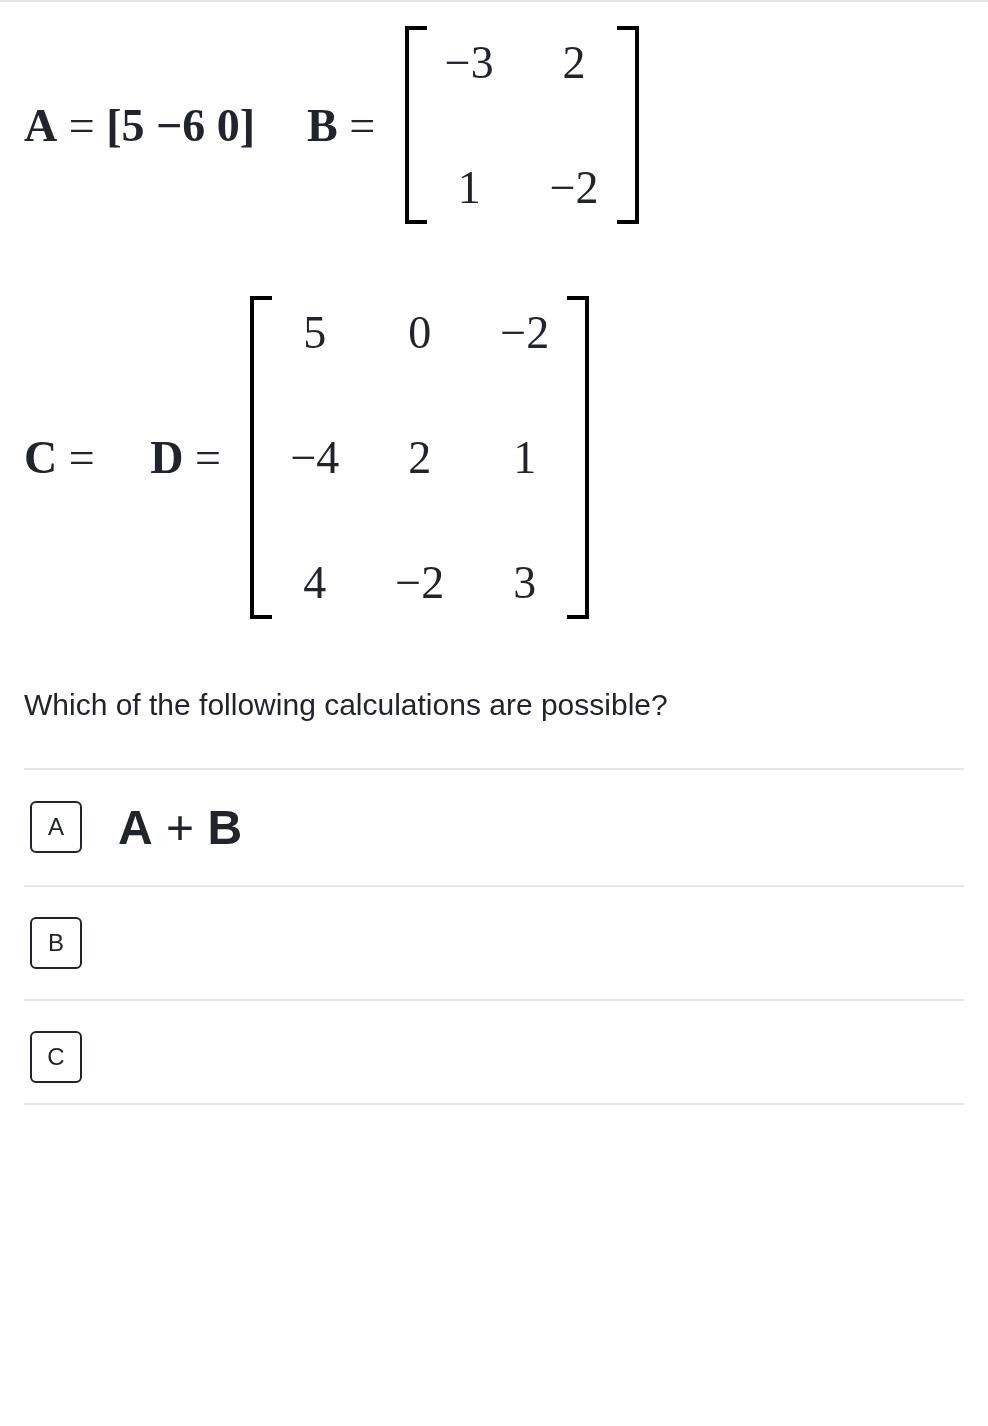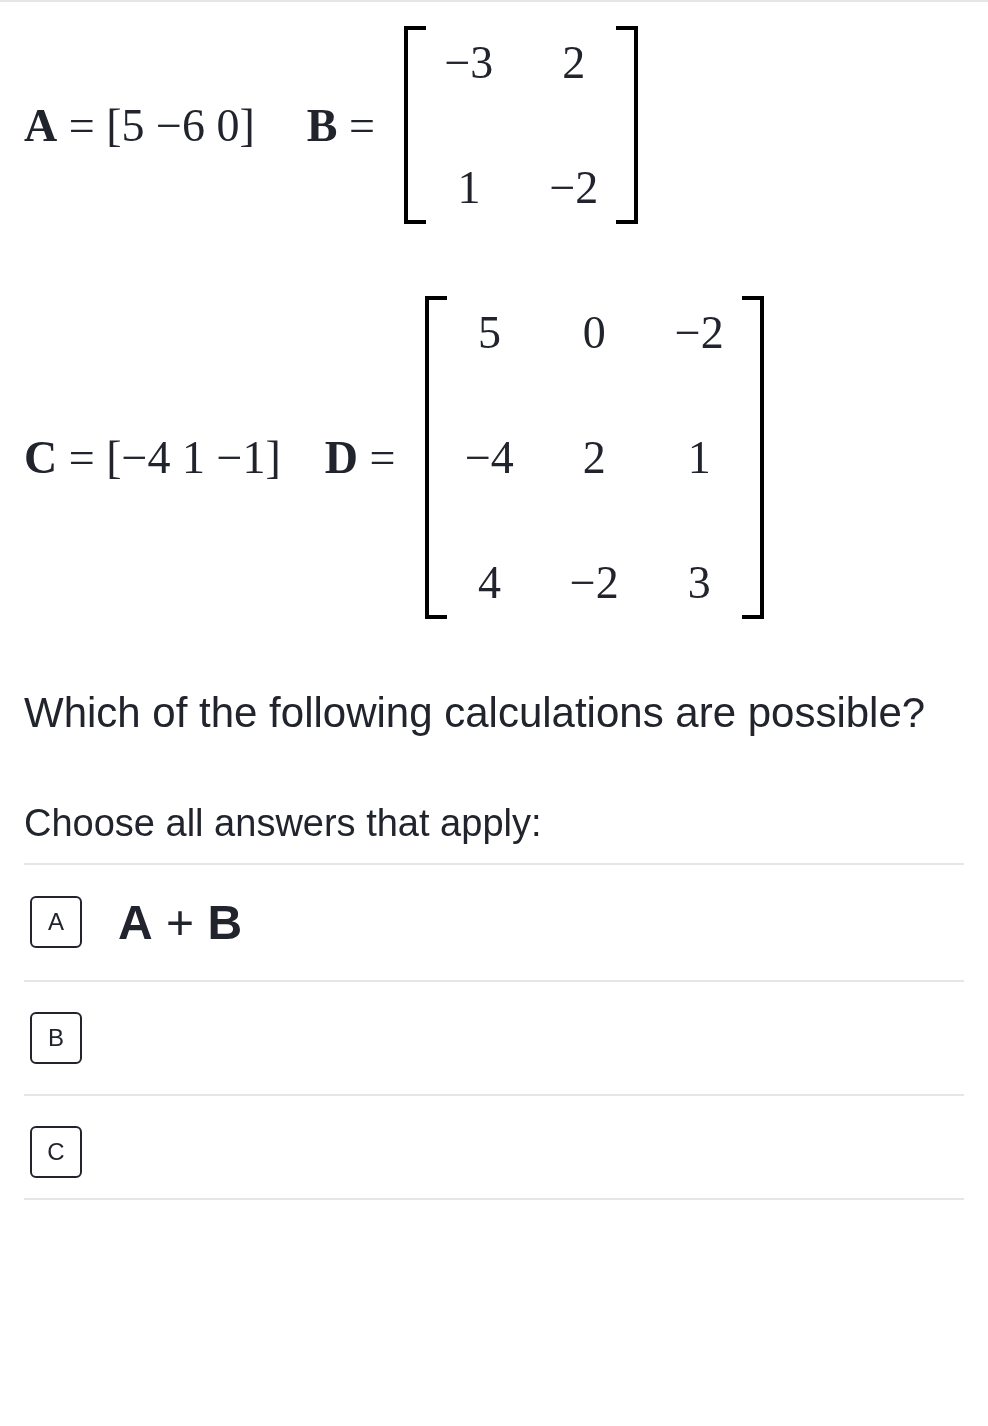--- a/index.html
+++ b/index.html
@@ -61,23 +61,24 @@
       display: grid;
       padding: 10px 24px;
     }
     .matrix-grid.cols2 { grid-template-columns: repeat(2, auto); column-gap: 56px; row-gap: 72px; }
     .matrix-grid.cols3 { grid-template-columns: repeat(3, auto); column-gap: 56px; row-gap: 72px; }
     .matrix-grid span { text-align: center; min-width: 36px; }
     .inline-row {
       font-family: "Times New Roman", Times, serif;
       font-size: 46px;
       white-space: nowrap;
+      font-weight: bold;
     }
     .question {
-      font-size: 42px;
+      font-size: 30px;
       color: #21242c;
       line-height: 1.35;
       margin-top: 66px;
       margin-bottom: 42px;
     }
     .choose {
       font-size: 38px;
       color: #21242c;
       margin-top: 60px;
       margin-bottom: 18px;
@@ -134,21 +135,21 @@
             <span>2</span>
           <span>1</span>
             <span>−2</span>
         </span>
         <span class="bracket-right"></span>
       </span>
     </div>
 
     <div class="row-eq" style="margin-bottom:0">
       <span class="eq-lhs">
-        <span class="bold">C</span><span> = </span><span class="inline-row">[−4   1   −1]</span>
+        <span class="bold">C</span><span> = </span>
       </span>
       <span style="width:44px"></span>
       <span class="eq-lhs">
         <span class="bold">D</span><span> = </span>
       </span>
       <span class="matrix">
         <span class="bracket-left"></span>
         <span class="matrix-grid cols3">
           <span>5</span>
             <span>0</span>
@@ -159,21 +160,20 @@
           <span>4</span>
             <span>−2</span>
             <span>3</span>
         </span>
         <span class="bracket-right"></span>
       </span>
     </div>
   </div>
 
   <div class="question">Which of the following calculations are possible?</div>
-  <div class="choose">Choose all answers that apply:</div>
 
   <div class="answers">
     <div class="answer">
       <span class="key">A</span>
       <span class="ans-expr"><span class="bold">A</span><span> + </span><span class="bold">B</span></span>
     </div>
     <div class="answer">
       <span class="key">B</span>
     </div>
     <div class="answer">

